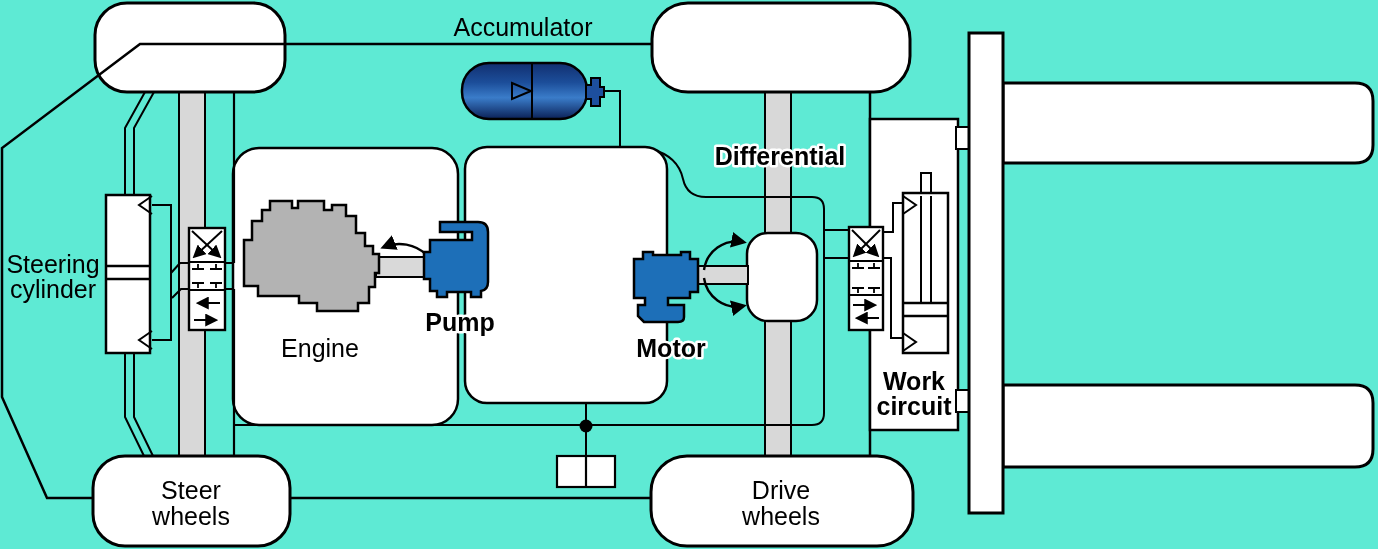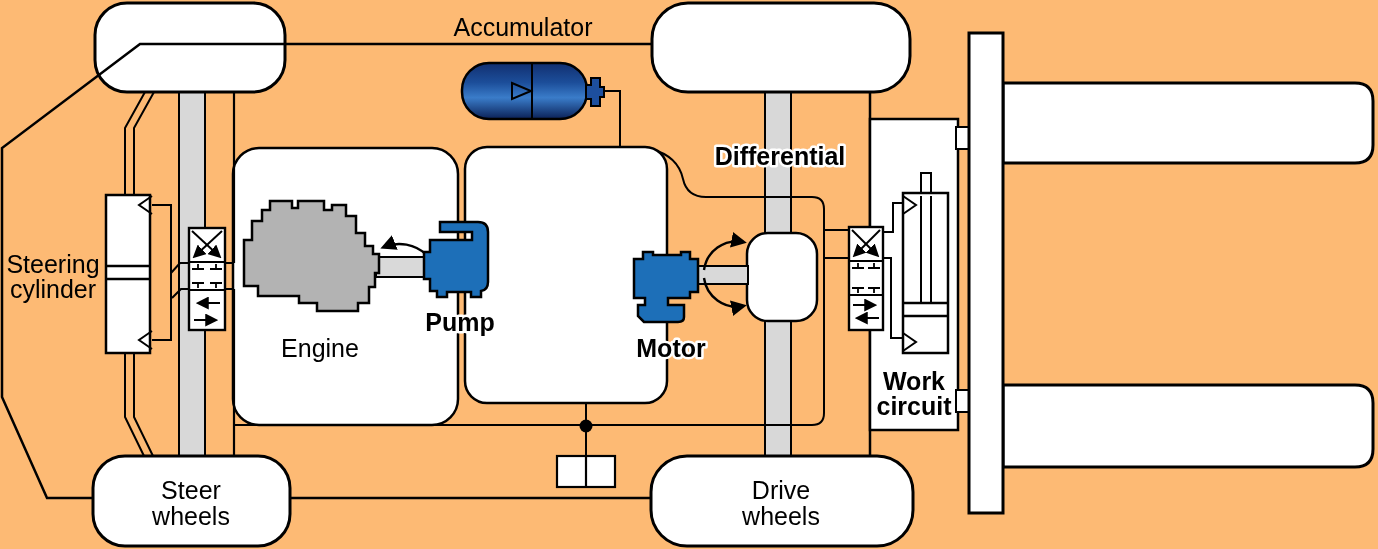--- a/index.html
+++ b/index.html
@@ -1,16 +1,16 @@
 <!DOCTYPE html>
 <html><head>
 <meta charset="utf-8">
 <style>
   html,body{margin:0;padding:0;background:#fff;}
-  .stage{position:relative;width:1378px;height:549px;background:#fdba74;overflow:hidden;}
+  .stage{position:relative;width:1378px;height:549px;background:#5eead4;overflow:hidden;}
   svg{display:block;}
   .lbl{font-family:"Liberation Sans",sans-serif;font-size:25px;fill:#000;}
   .lbl-outline{font-family:"Liberation Sans",sans-serif;font-size:25px;font-weight:bold;fill:#000;
                stroke:#fff;stroke-width:5px;paint-order:stroke;stroke-linejoin:round;}
 </style>
 </head>
 <body>
 
 <div class="stage">
 <svg width="1378" height="549" viewBox="0 0 1378 549" xmlns="http://www.w3.org/2000/svg">

